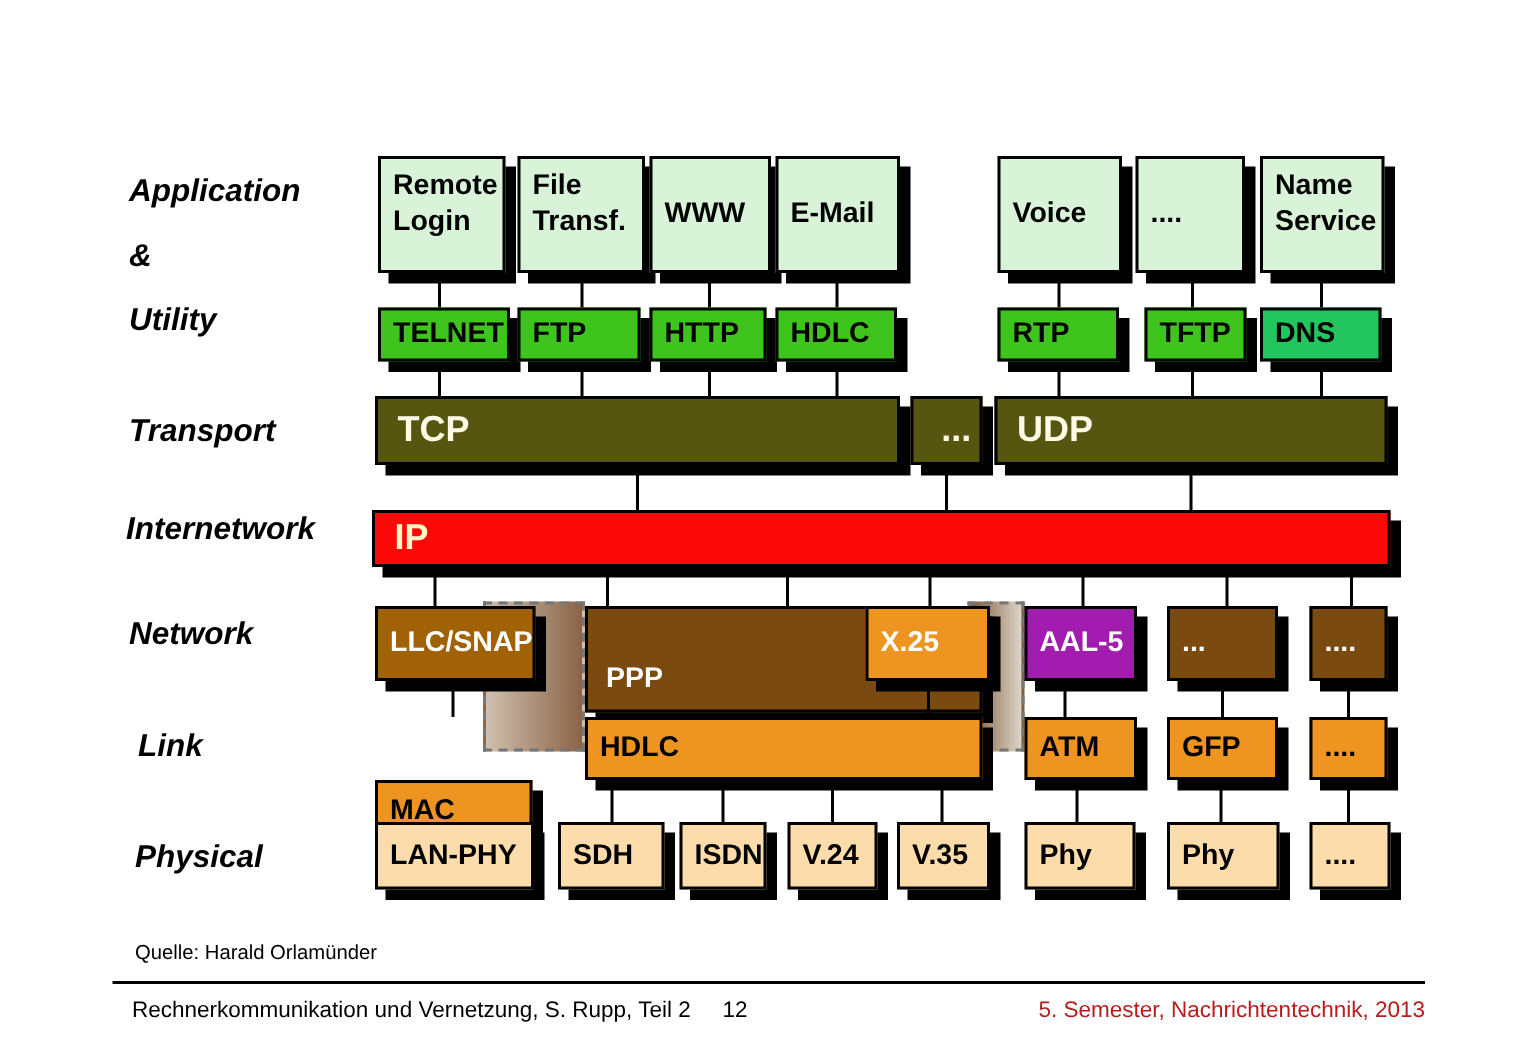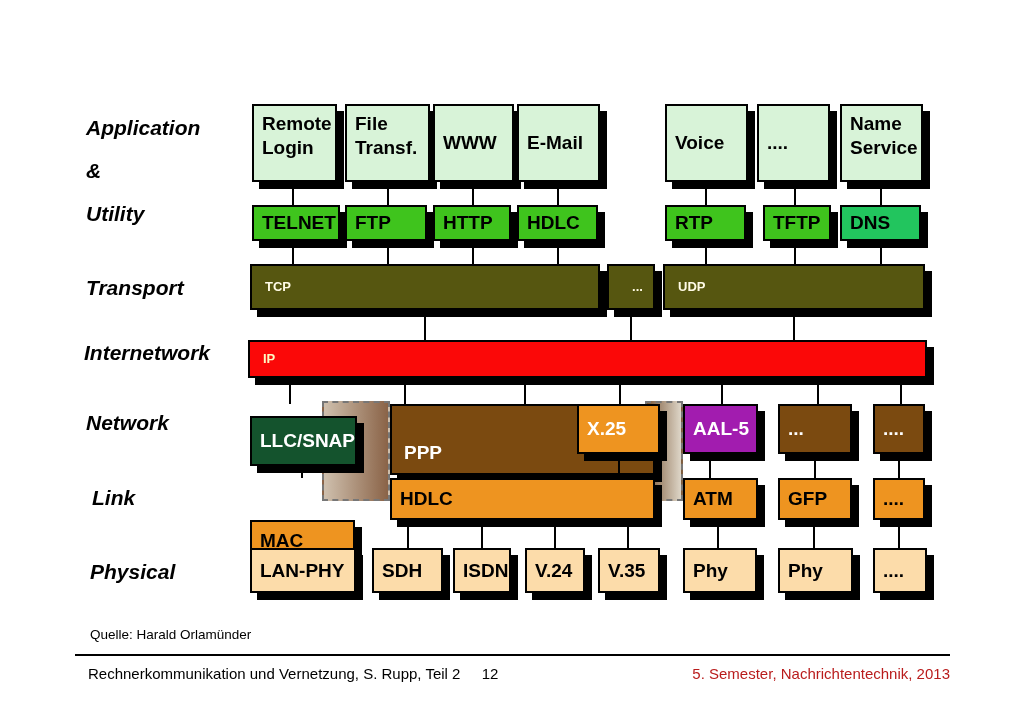--- a/index.html
+++ b/index.html
@@ -16,21 +16,21 @@
 
   .layer-label{position:absolute;font-size:21px;font-weight:bold;font-style:italic;color:#000;}
 
   .node{position:absolute;box-sizing:border-box;border:2px solid #000;
         box-shadow:7px 7px 0 #000;display:flex;align-items:center;
         padding-left:8px;font-weight:bold;font-size:19px;line-height:1.25;
         white-space:pre-line;z-index:2;}
   .v-top{align-items:flex-start;padding-top:6px;}
   .v-bottom{align-items:flex-end;padding-bottom:8px;padding-left:12px;}
   .a-center{justify-content:center;padding-left:0;}
-  .t-transport,.t-ip{font-size:13px;padding-left:13px;}
+  .t-transport,.t-ip{font-size:24px;padding-left:13px;}
 
   .connector{position:absolute;width:1.5px;background:#000;z-index:1;}
   .strip{position:absolute;z-index:0;border:2px dashed #777;box-sizing:border-box;}
 
   .rule{position:absolute;background:#000;}
   .quelle{position:absolute;left:90px;top:627px;font-size:13.5px;color:#000;}
   .footer-left{position:absolute;left:88px;top:665px;font-size:15px;color:#000;}
   .footer-page{position:absolute;left:455px;top:665px;width:70px;text-align:center;font-size:15px;color:#000;}
   .footer-right{position:absolute;right:73px;top:665px;font-size:15px;color:#b91c1c;}
 </style>
@@ -103,21 +103,21 @@
       <div class="node t-proto" style="left: 345px; top: 205px; width: 82px; height: 36px; background: rgb(63, 196, 29); color: rgb(0, 0, 0);">FTP</div>
       <div class="node t-proto" style="left: 433px; top: 205px; width: 78px; height: 36px; background: rgb(63, 196, 29); color: rgb(0, 0, 0);">HTTP</div>
       <div class="node t-proto" style="left: 517px; top: 205px; width: 81px; height: 36px; background: rgb(63, 196, 29); color: rgb(0, 0, 0);">HDLC</div>
       <div class="node t-proto" style="left: 665px; top: 205px; width: 81px; height: 36px; background: rgb(63, 196, 29); color: rgb(0, 0, 0);">RTP</div>
       <div class="node t-proto" style="left: 763px; top: 205px; width: 68px; height: 36px; background: rgb(63, 196, 29); color: rgb(0, 0, 0);">TFTP</div>
       <div class="node t-proto" style="left: 840px; top: 205px; width: 81px; height: 36px; background: #22c55e; color: rgb(0, 0, 0);">DNS</div>
       <div class="node t-transport" style="left: 250px; top: 264px; width: 350px; height: 46px; background: rgb(86, 86, 16); color: rgb(255, 251, 230);">TCP</div>
       <div class="node t-transport a-center" style="left: 607px; top: 264px; width: 48px; height: 46px; background: rgb(86, 86, 16); color: rgb(255, 251, 230);">...</div>
       <div class="node t-transport" style="left: 663px; top: 264px; width: 262px; height: 46px; background: rgb(86, 86, 16); color: rgb(255, 251, 230);">UDP</div>
       <div class="node t-ip" style="left: 248px; top: 340px; width: 679px; height: 38px; background: rgb(251, 8, 8); color: #fef9c3;">IP</div>
-      <div class="node t-network" style="left: 250px; top: 404px; width: 107px; height: 50px; background: #14532d; color: rgb(255, 255, 255); margin-top: 12px;">LLC/SNAP</div>
+      <div class="node t-network" style="left: 250px; top: 404px; width: 107px; height: 50px; background: #a16207; color: rgb(255, 255, 255);">LLC/SNAP</div>
       <div class="node t-network v-bottom" style="left: 390px; top: 404px; width: 265px; height: 71px; background: rgb(123, 74, 16); color: rgb(255, 255, 255);">PPP</div>
       <div class="node t-link" style="left: 577px; top: 404px; width: 83px; height: 50px; background: rgb(238, 148, 32); color: rgb(255, 255, 255); z-index: 3;">X.25</div>
       <div class="node t-network" style="left: 683px; top: 404px; width: 75px; height: 50px; background: #a21caf; color: rgb(255, 255, 255);">AAL-5</div>
       <div class="node t-network" style="left: 778px; top: 404px; width: 74px; height: 50px; background: rgb(123, 74, 16); color: rgb(255, 255, 255);">...</div>
       <div class="node t-network" style="left: 873px; top: 404px; width: 52px; height: 50px; background: rgb(123, 74, 16); color: rgb(255, 255, 255);">....</div>
       <div class="node t-link" style="left: 250px; top: 478px; width: 105px; height: 42px; background: rgb(238, 148, 32); color: rgb(0, 0, 0); margin-top: 42px;">MAC</div>
       <div class="node t-link" style="left: 390px; top: 478px; width: 265px; height: 42px; background: rgb(238, 148, 32); color: rgb(0, 0, 0);">HDLC</div>
       <div class="node t-link" style="left: 683px; top: 478px; width: 75px; height: 42px; background: rgb(238, 148, 32); color: rgb(0, 0, 0);">ATM</div>
       <div class="node t-link" style="left: 778px; top: 478px; width: 74px; height: 42px; background: rgb(238, 148, 32); color: rgb(0, 0, 0);">GFP</div>
       <div class="node t-link" style="left: 873px; top: 478px; width: 52px; height: 42px; background: rgb(238, 148, 32); color: rgb(0, 0, 0);">....</div>

